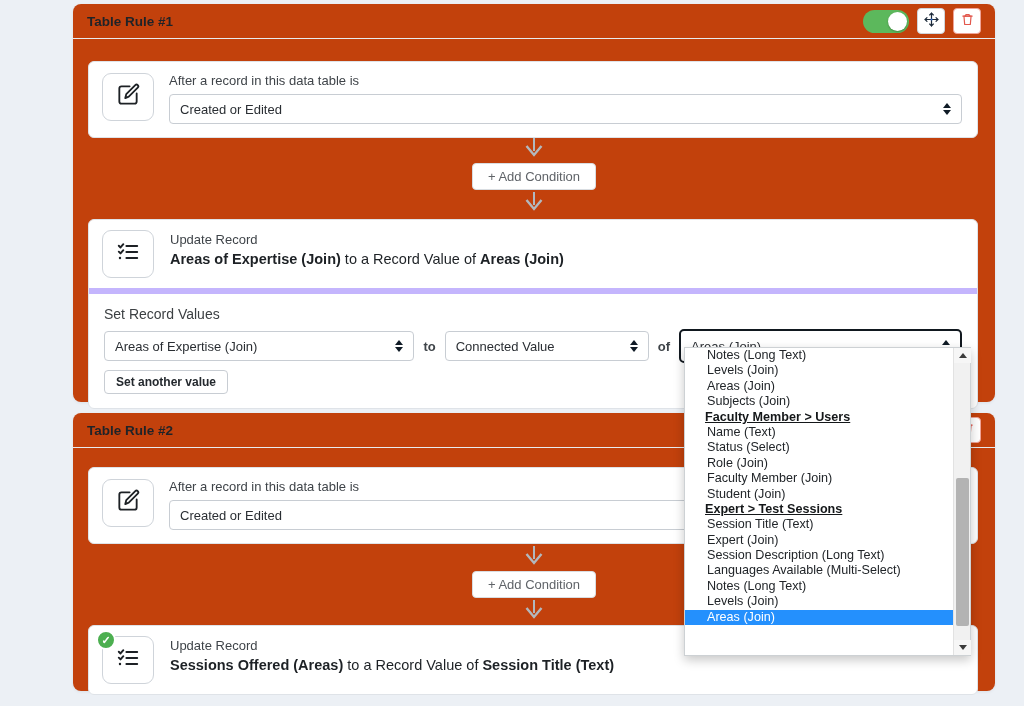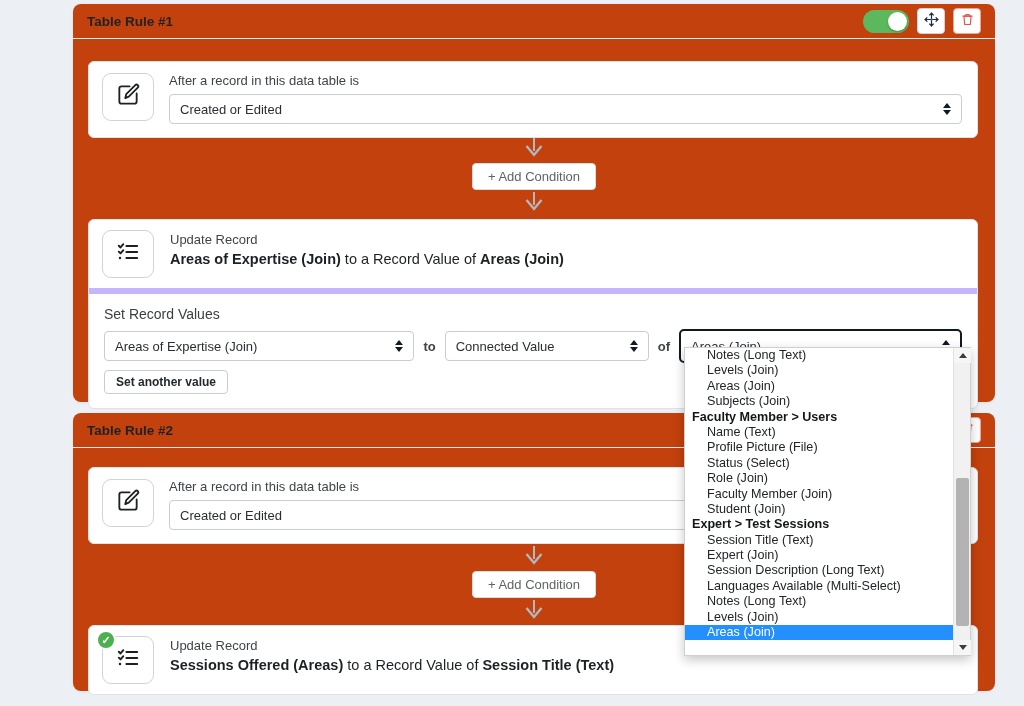--- a/index.html
+++ b/index.html
@@ -106,21 +106,21 @@
   .dropdown {
     position:absolute; left:684px; top:347px; width:287px; height:309px;
     background:#fff; border:1px solid #cdd1d4; z-index:50;
     box-shadow:0 4px 10px rgba(0,0,0,0.22);
   }
   .dd-list { position:absolute; left:0; top:0; right:17px; bottom:0; overflow:hidden; }
   .dd-row {
     height:15.4px; line-height:15.4px; font-size:12.6px; color:#212529;
     padding-left:22px; white-space:nowrap; overflow:hidden; cursor:default;
   }
-  .dd-row.hdr { font-weight:700; padding-left:7px; color:#141719; }
+  .dd-row.hdr { font-weight:700; padding-left:20px; color:#141719;text-decoration:underline; }
   .dd-row.sel { background:#2490fd; color:#fff; }
   .dd-scrollbar {
     position:absolute; top:0; right:0; bottom:0; width:17px;
     background:#f1f1f1; border-left:1px solid #e2e2e2;
   }
   .dd-sb-btn {
     position:absolute; left:0; width:17px; height:15px; background:#f6f6f6;
     display:flex; align-items:center; justify-content:center;
   }
   .dd-sb-btn.up { top:0; } .dd-sb-btn.down { bottom:0; }
@@ -316,21 +316,20 @@
 </div>
 
 <div class="dropdown">
   <div class="dd-list">
     <div class="dd-row">Notes (Long Text)</div>
     <div class="dd-row">Levels (Join)</div>
     <div class="dd-row">Areas (Join)</div>
     <div class="dd-row">Subjects (Join)</div>
     <div class="dd-row hdr">Faculty Member &gt; Users</div>
     <div class="dd-row">Name (Text)</div>
-    <div class="dd-row">Profile Picture (File)</div>
     <div class="dd-row">Status (Select)</div>
     <div class="dd-row">Role (Join)</div>
     <div class="dd-row">Faculty Member (Join)</div>
     <div class="dd-row">Student (Join)</div>
     <div class="dd-row hdr">Expert &gt; Test Sessions</div>
     <div class="dd-row">Session Title (Text)</div>
     <div class="dd-row">Expert (Join)</div>
     <div class="dd-row">Session Description (Long Text)</div>
     <div class="dd-row">Languages Available (Multi-Select)</div>
     <div class="dd-row">Notes (Long Text)</div>

